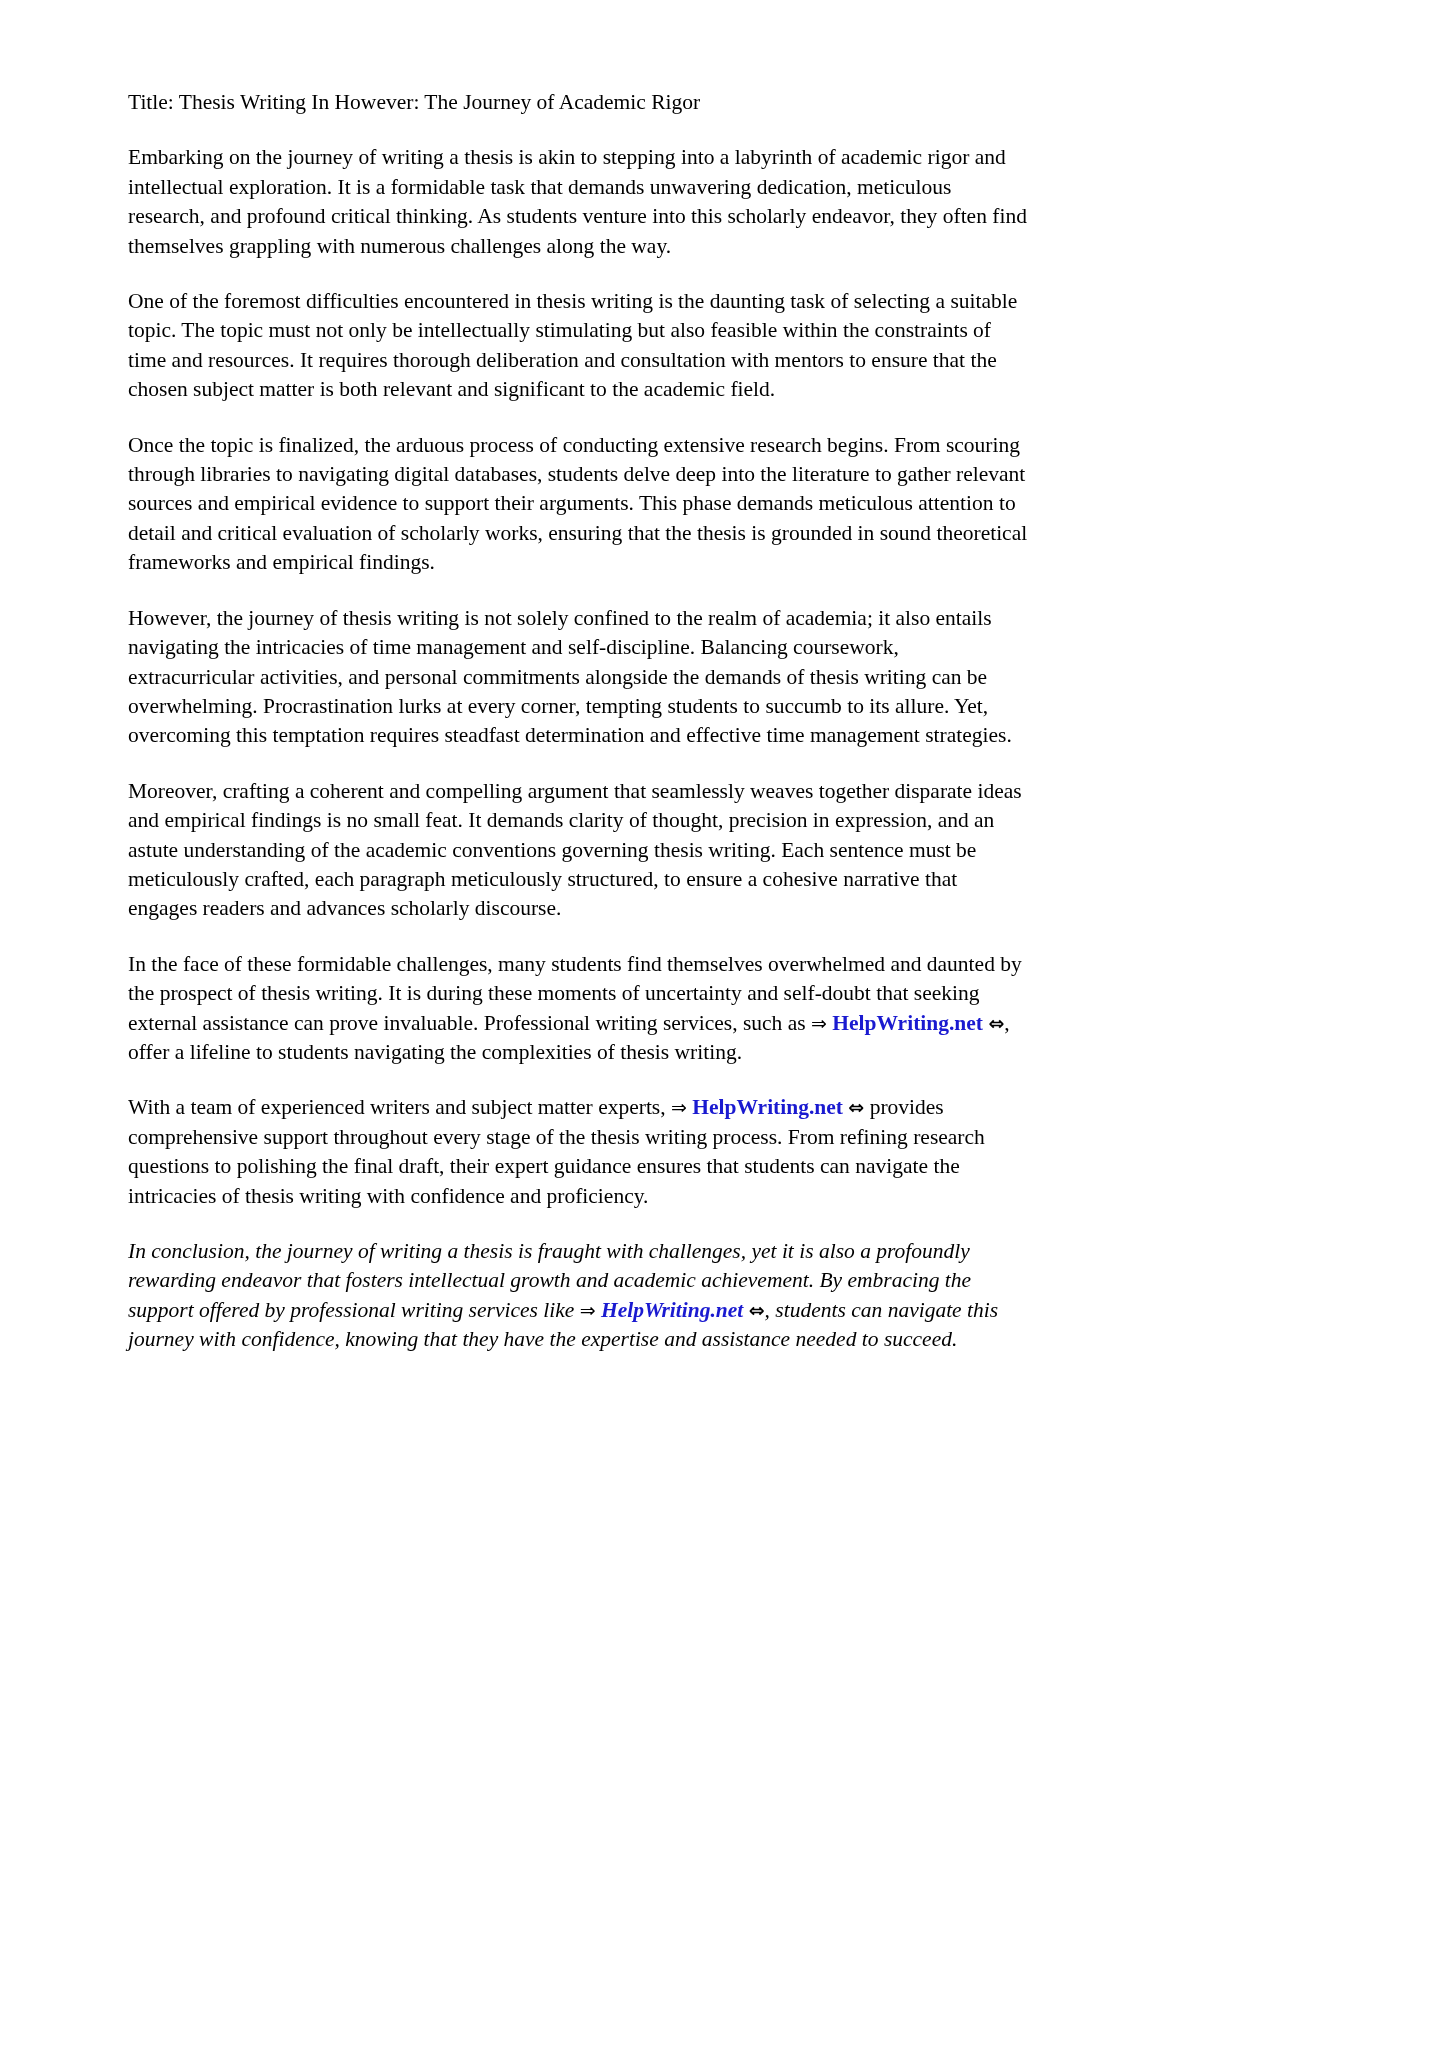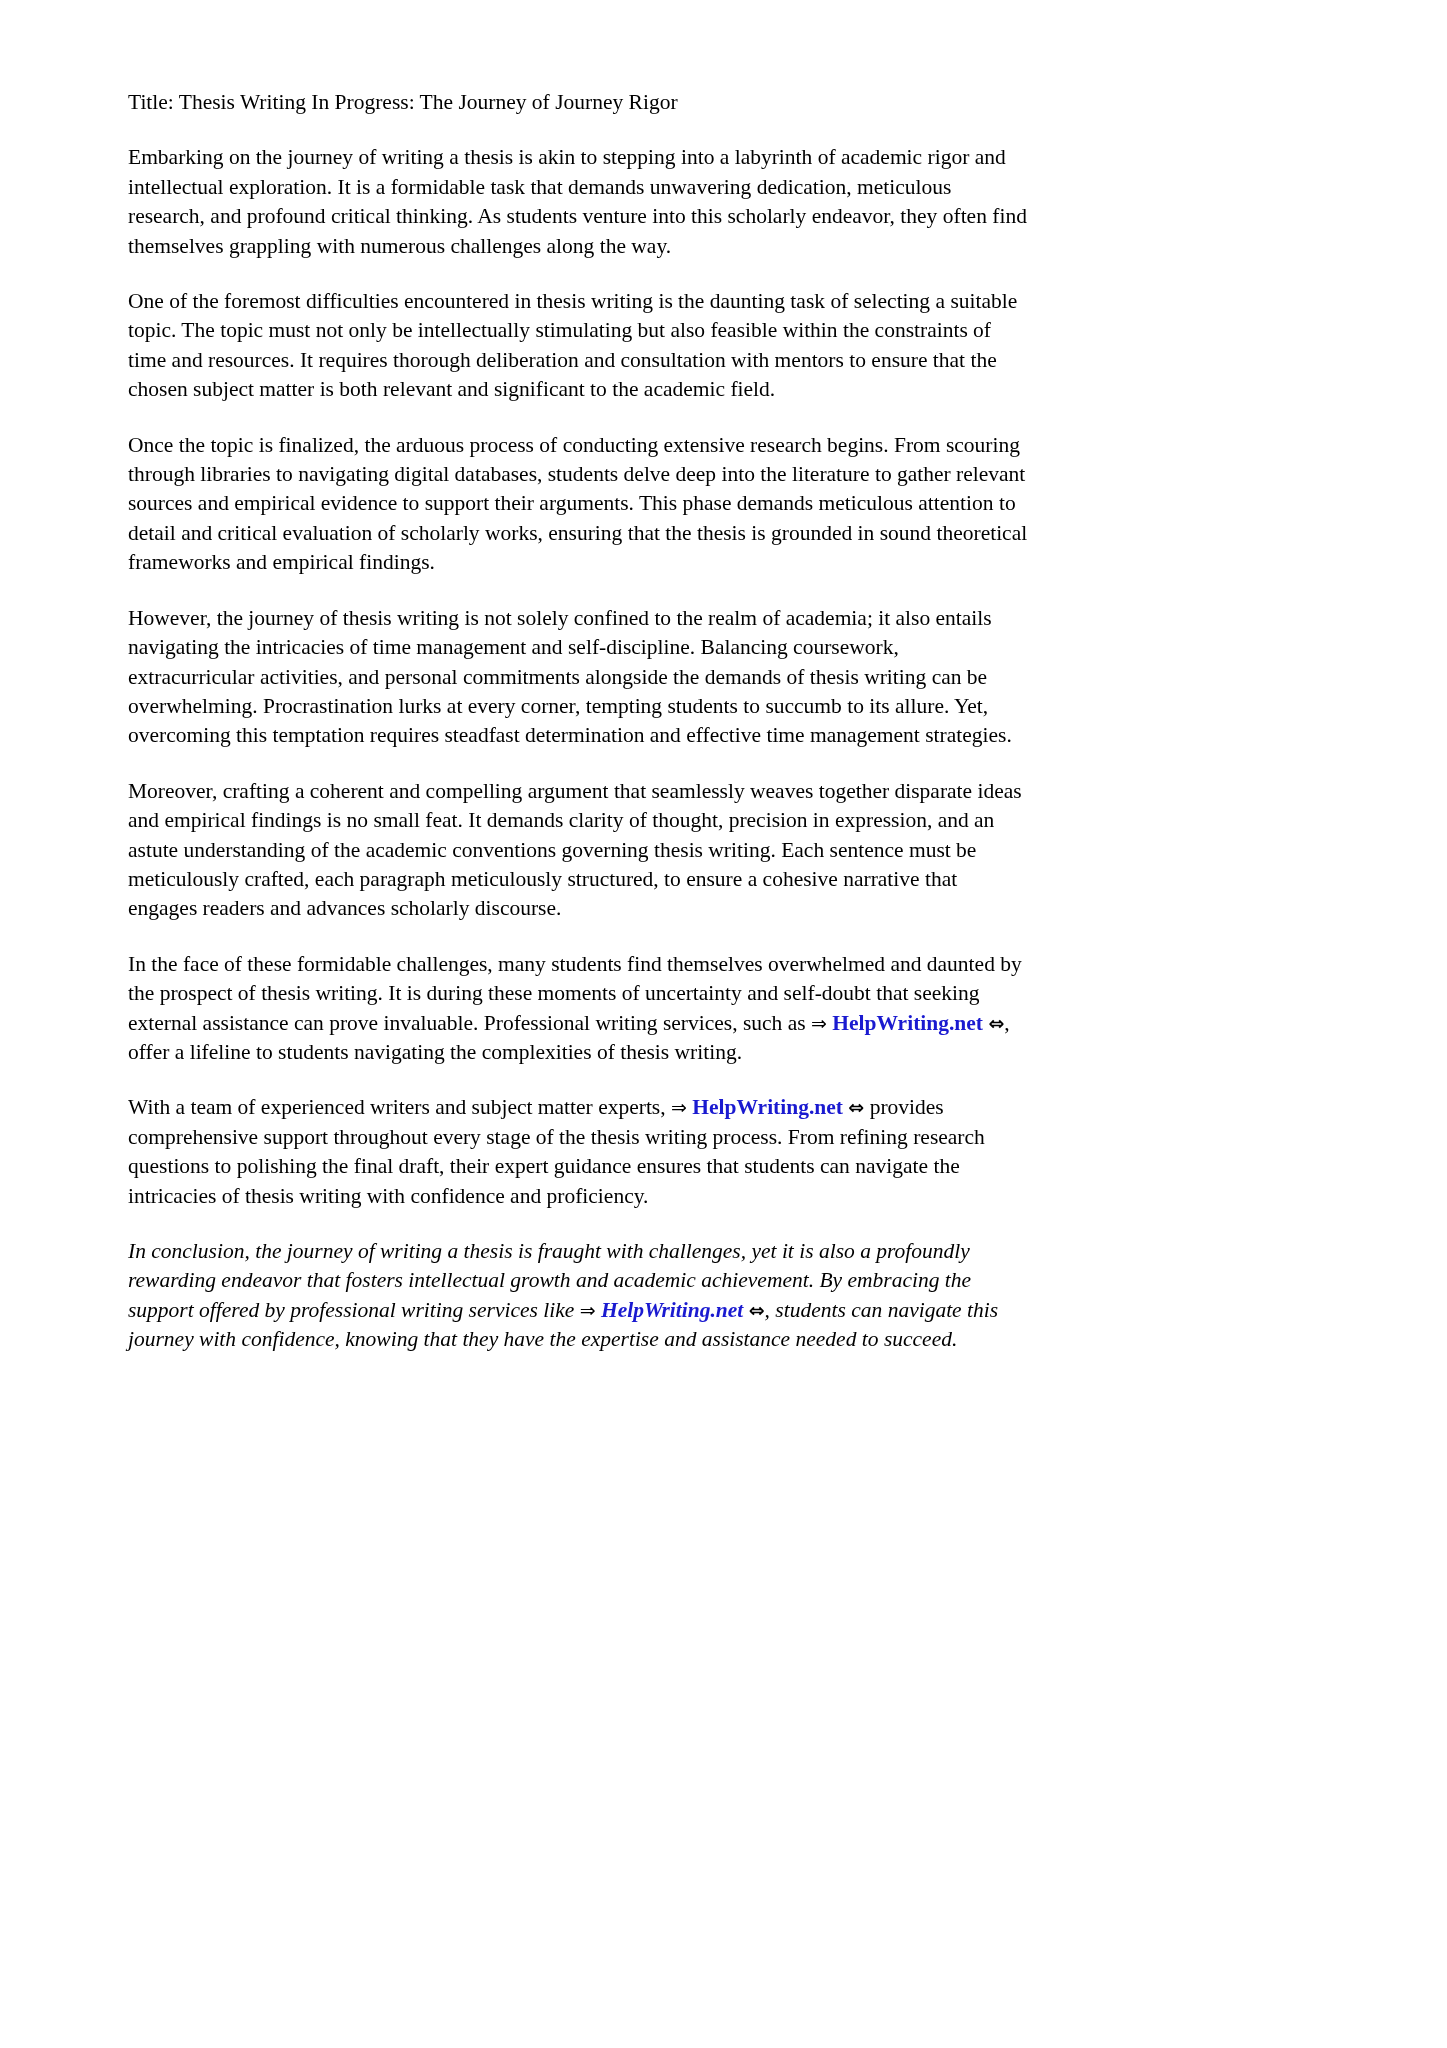--- a/index.html
+++ b/index.html
@@ -62,21 +62,21 @@
     font-weight: bold;
   }
   .nowrap { white-space: nowrap; }
 </style>
 </head>
 <body>
 
 <div class="page">
   <div class="content">
 
-    <p class="doc-title">Title: Thesis Writing In Progress: The Journey of Journey Rigor</p>
+    <p class="doc-title">Title: Thesis Writing In However: The Journey of Academic Rigor</p>
 
     <p class="para">Embarking on the journey of writing a thesis is akin to stepping into a labyrinth of academic rigor and intellectual exploration. It is a formidable task that demands unwavering dedication, meticulous research, and profound critical thinking. As students venture into this scholarly endeavor, they often find themselves grappling with numerous challenges along the way.</p>
 
     <p class="para">One of the foremost difficulties encountered in thesis writing is the daunting task of selecting a suitable topic. The topic must not only be intellectually stimulating but also feasible within the constraints of time and resources. It requires thorough deliberation and consultation with mentors to ensure that the chosen subject matter is both relevant and significant to the academic field.</p>
 
     <p class="para">Once the topic is finalized, the arduous process of conducting extensive research begins. From scouring through libraries to navigating digital databases, students delve deep into the literature to gather relevant sources and empirical evidence to support their arguments. This phase demands meticulous attention to detail and critical evaluation of scholarly works, ensuring that the thesis is grounded in sound theoretical frameworks and empirical findings.</p>
 
     <p class="para">However, the journey of thesis writing is not solely confined to the realm of academia; it also entails navigating the intricacies of time management and self-discipline. Balancing coursework, extracurricular activities, and personal commitments alongside the demands of thesis writing can be overwhelming. Procrastination lurks at every corner, tempting students to succumb to its allure. Yet, overcoming this temptation requires steadfast determination and effective time management strategies.</p>
 
     <p class="para">Moreover, crafting a coherent and compelling argument that seamlessly weaves together disparate ideas and empirical findings is no small feat. It demands clarity of thought, precision in expression, and an astute understanding of the academic conventions governing thesis writing. Each sentence must be meticulously crafted, each paragraph meticulously structured, to ensure a cohesive narrative that engages readers and advances scholarly discourse.</p>

